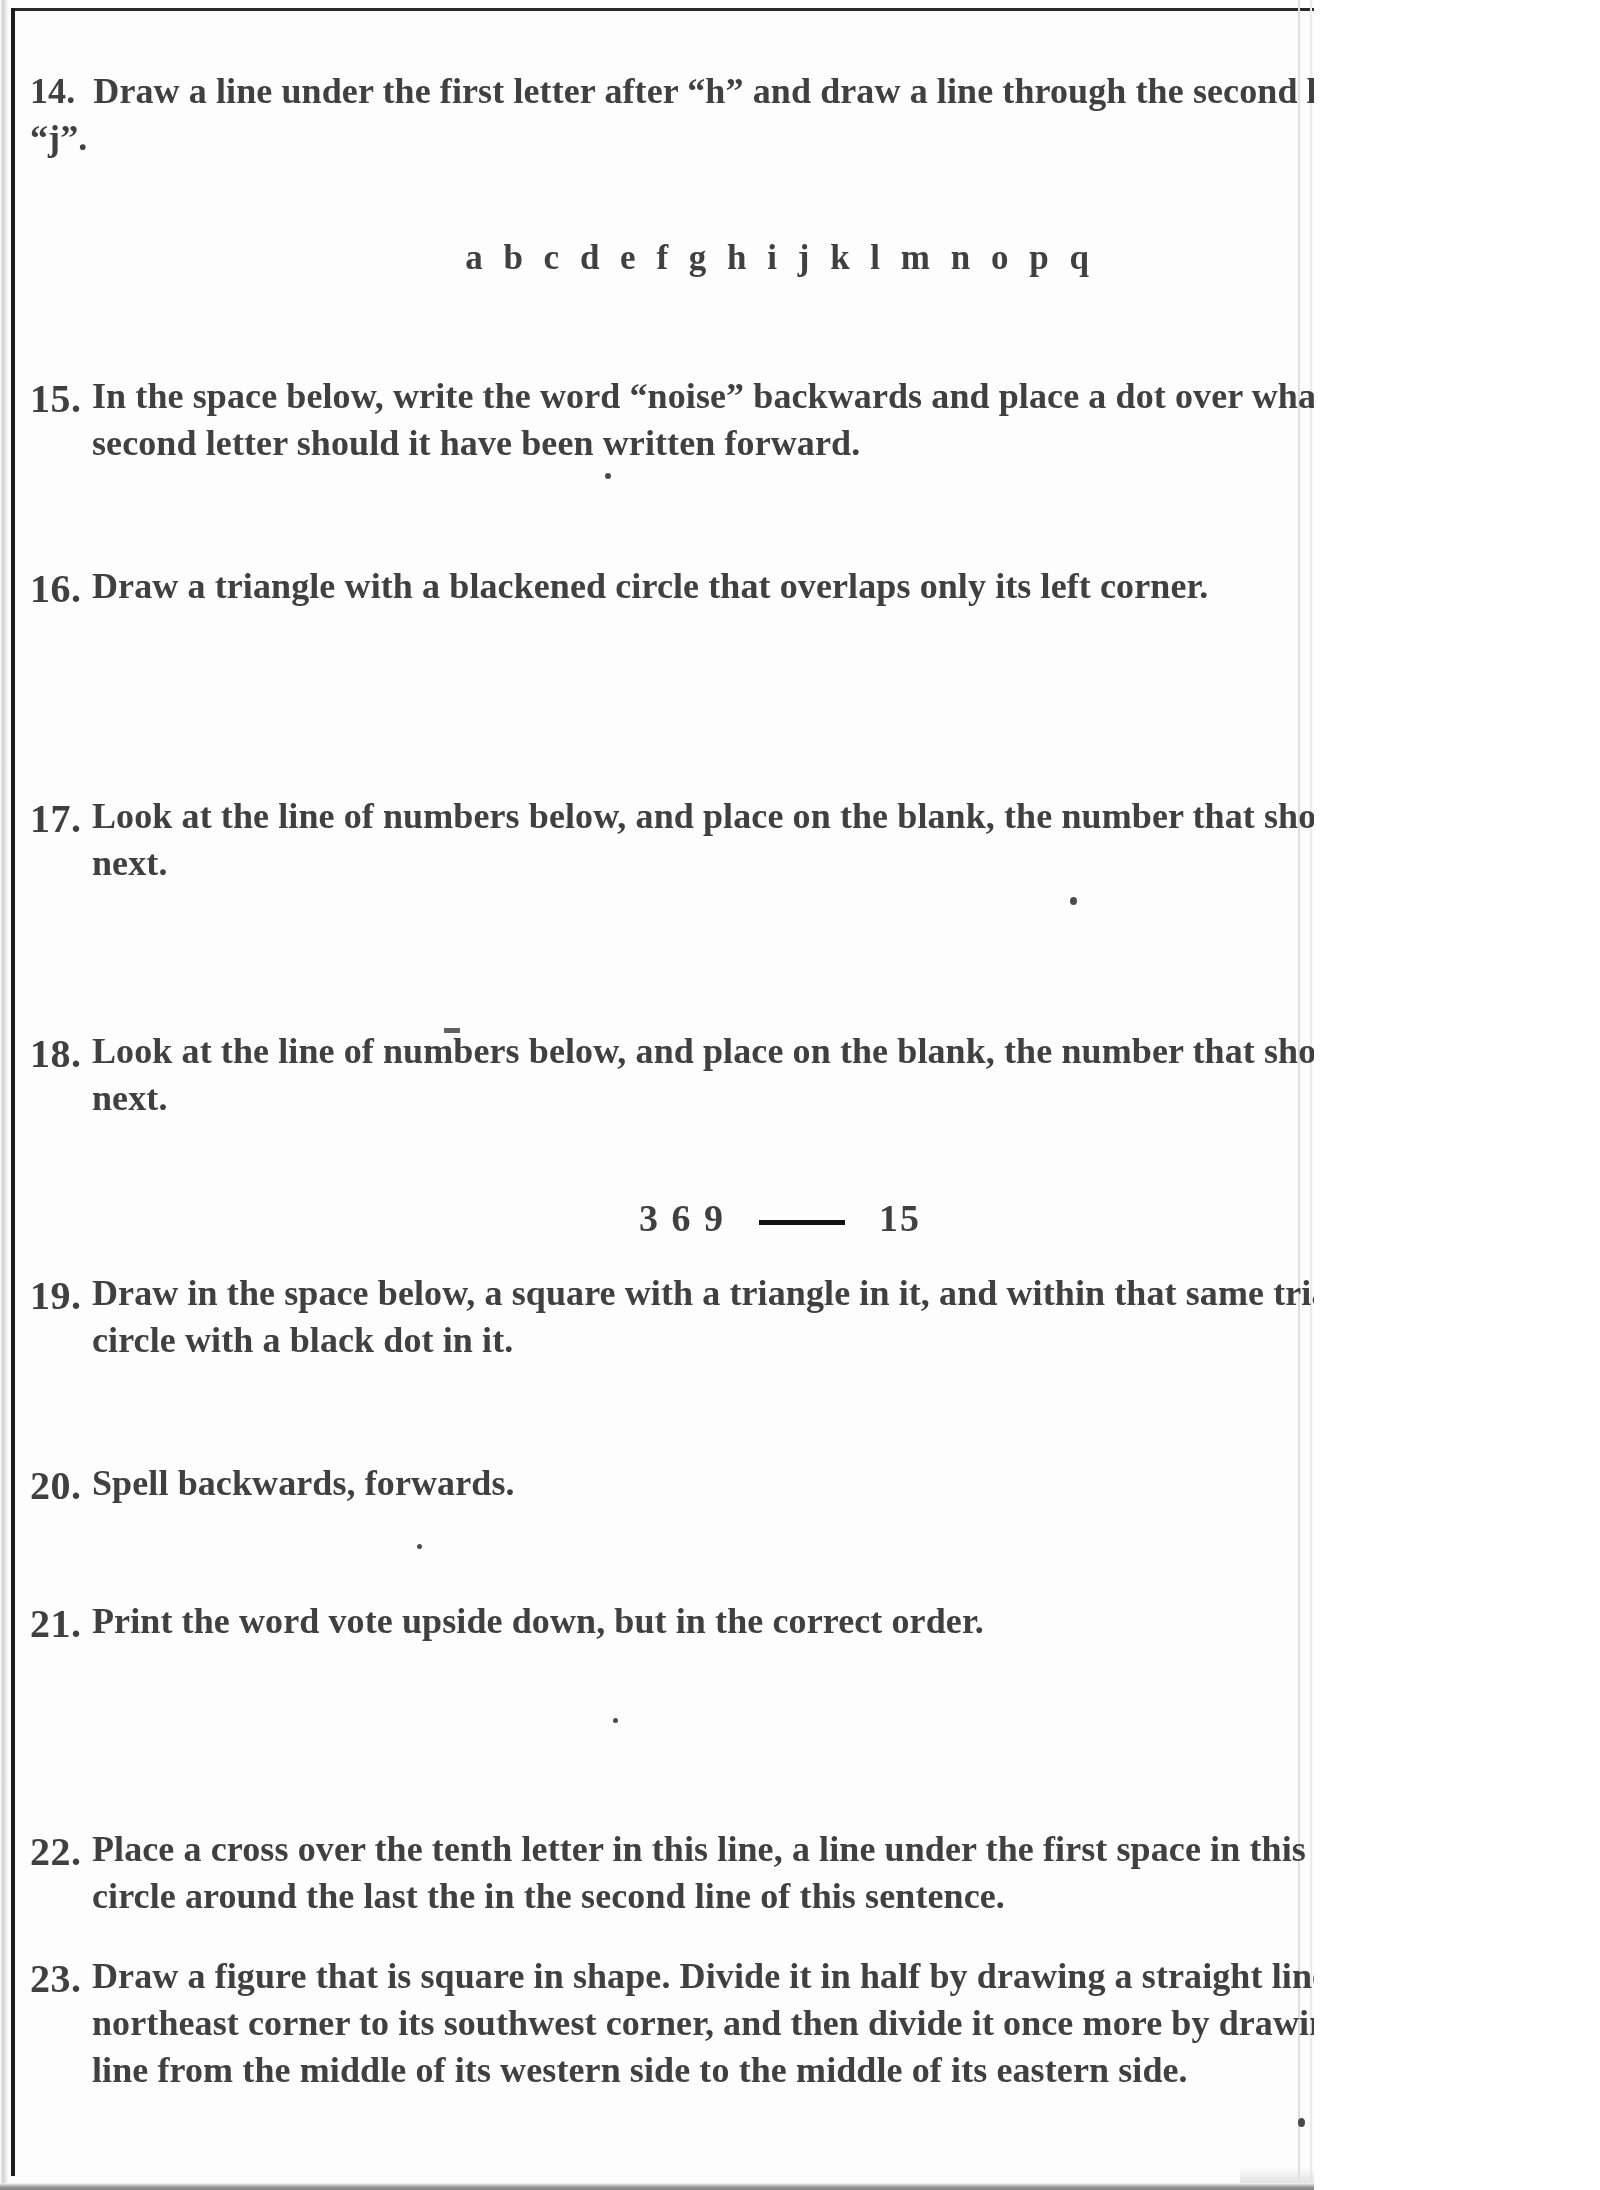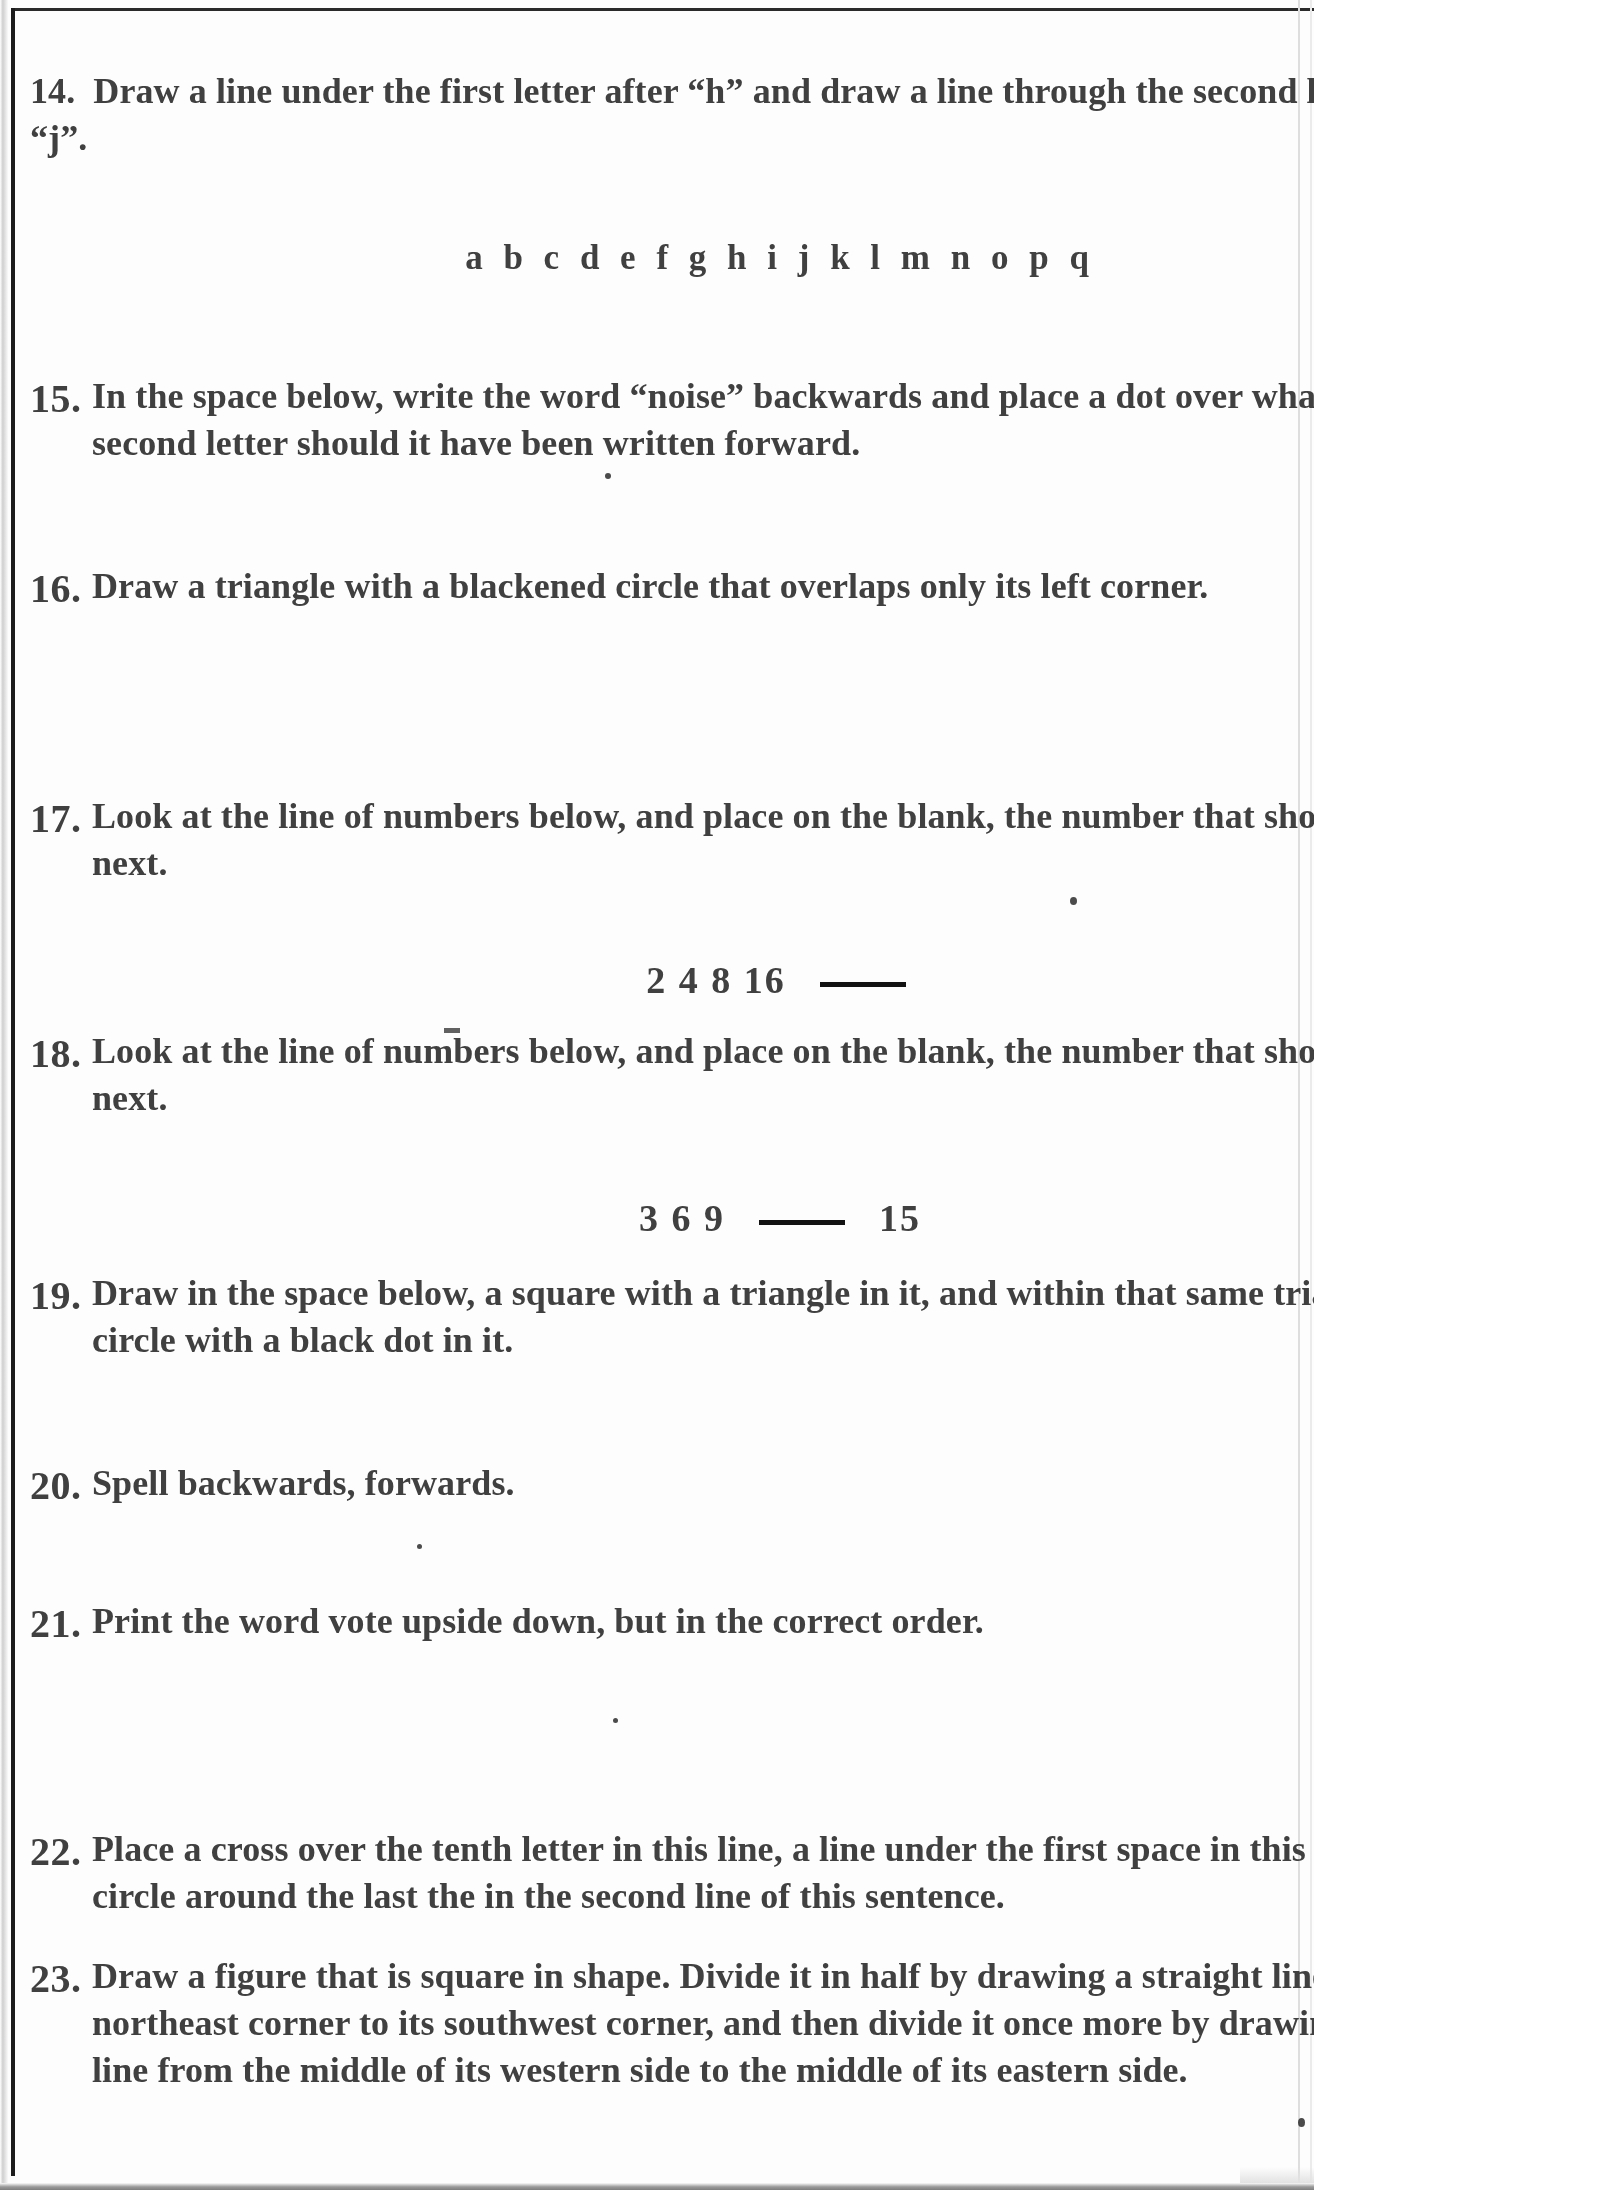--- a/index.html
+++ b/index.html
@@ -177,23 +177,20 @@
     <div class="item" style="top:535px;">
       <div class="num">16.</div>
       <div class="body">Draw a triangle with a blackened circle that overlaps only its left corner.</div>
     </div>
 
     <div class="item" style="top:765px;">
       <div class="num">17.</div>
       <div class="body">Look at the line of numbers below, and place on the blank, the number that should come next.</div>
     </div>
 
-    <div class="centerline numseq" style="top:930px;">
-      <span>2   4   8   16</span><span class="gap"></span><span class="blank"></span>
-    </div>
 
     <div class="item" style="top:1000px;">
       <div class="num">18.</div>
       <div class="body">Look at the line of numbers below, and place on the blank, the number that should come next.</div>
     </div>
 
     <div class="centerline numseq" style="top:1168px;">
       <span>3    6   9</span><span class="gap"></span><span class="blank"></span><span class="gap"></span><span>15</span>
     </div>
 

